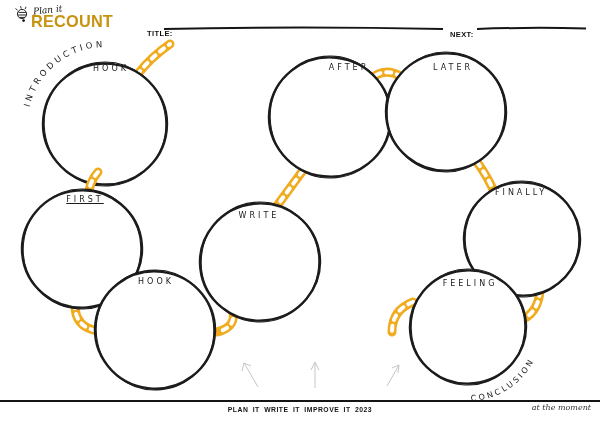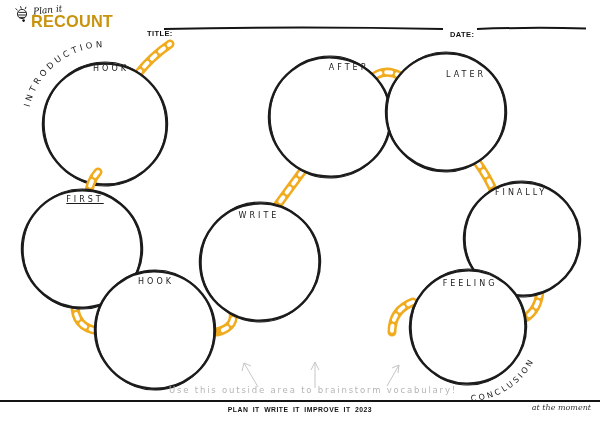--- a/index.html
+++ b/index.html
@@ -173,30 +173,29 @@
       <circle cx="23.6" cy="20.6" r="1.3" fill="#111" stroke="none"></circle>
     </g>
   </svg>
 
   <div class="brand-script">Plan it</div>
   <div class="brand-main">RECOUNT</div>
 
   <div class="field-label" style="left:147px;top:21px;">TITLE:</div>
   <div class="field-value" style="left:170px;top:17px;width:270px;"></div>
 
-  <div class="field-label" style="left:450px;top:22px;">DATE:</div>
+  <div class="field-label" style="left:450px;top:22px;">NEXT:</div>
   <div class="field-value" style="left:480px;top:18px;width:104px;"></div>
 
   <div class="bubble-label" style="left:111px;top:64px;">HOOK</div>
   <div class="bubble-label" style="left:85px;top:195px;text-decoration:underline;">FIRST</div>
   <div class="bubble-label" style="left:156px;top:277px;">HOOK</div>
   <div class="bubble-label" style="left:259px;top:211px;">WRITE</div>
   <div class="bubble-label" style="left:334px;top:63px;padding-left:30px;">AFTER</div>
-  <div class="bubble-label" style="left:466px;top:63px;margin-top:7px;">LATER</div>
+  <div class="bubble-label" style="left:453px;top:63px;">LATER</div>
   <div class="bubble-label" style="left:521px;top:188px;">FINALLY</div>
   <div class="bubble-label" style="left:470px;top:279px;text-align:right;">FEELING</div>
 
-  <div class="hint-text">Use this outside area to brainstorm vocabulary!</div>
   <div class="footer-rule"></div>
   <div class="footer-tagline">PLAN IT WRITE IT IMPROVE IT 2023</div>
   <div class="footer-signature">at the moment</div>
 
 </div>
 
 </body></html>

